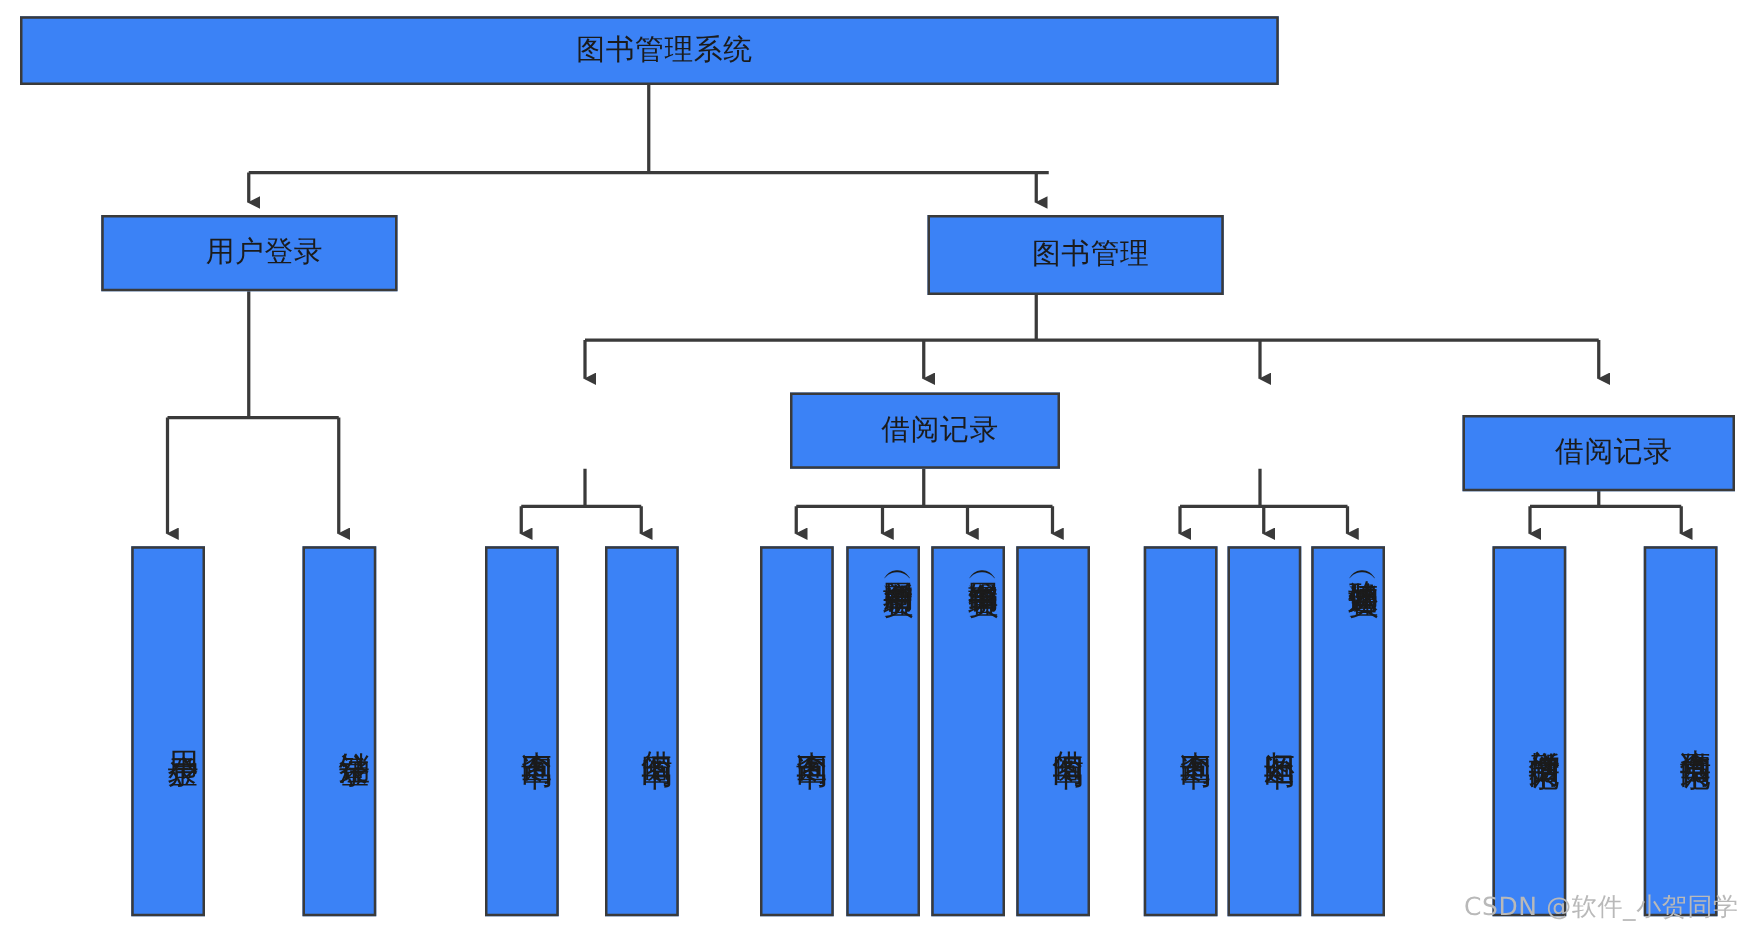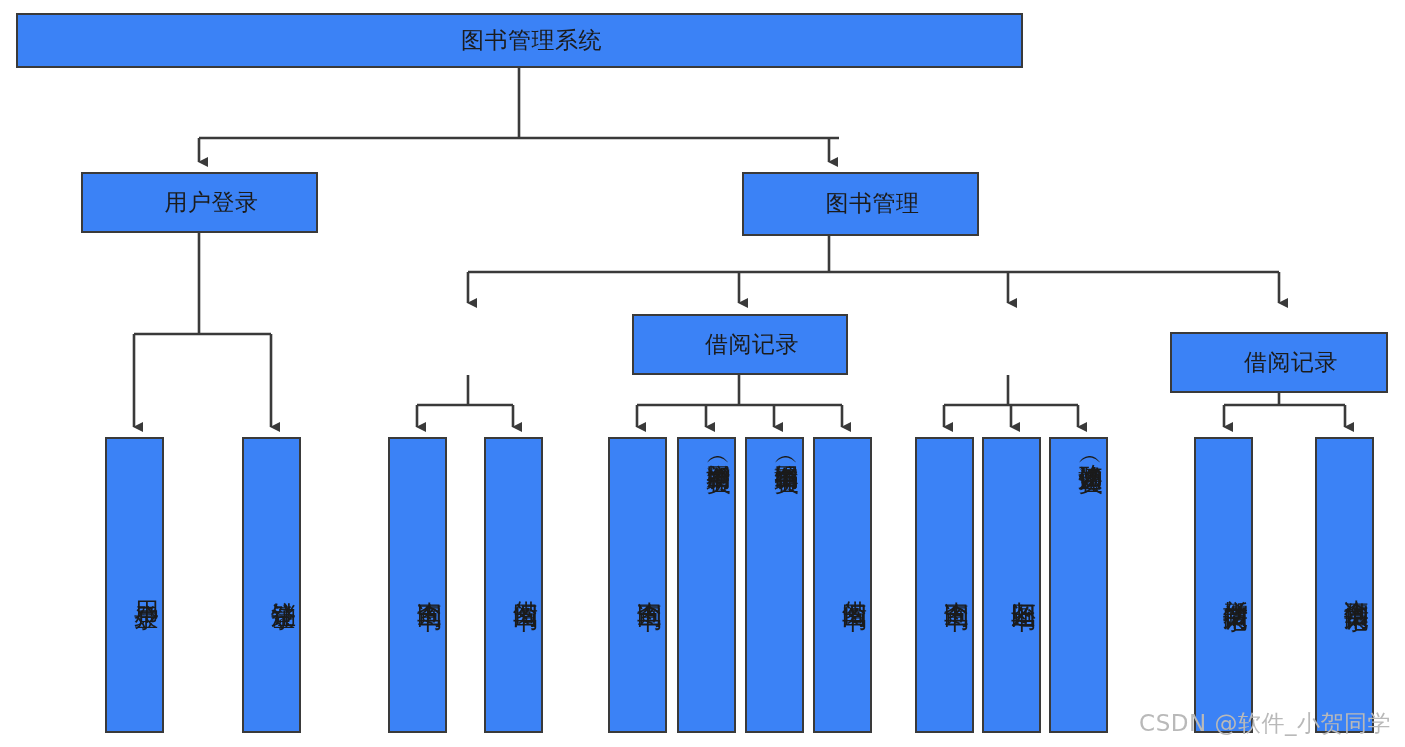--- a/index.html
+++ b/index.html
@@ -69,21 +69,21 @@
     letter-spacing: 1px;
   }
   .node.vert.center {
     align-items: center;
     padding-top: 0;
   }
   .watermark {
     position: absolute;
     right: 14px;
     bottom: 8px;
-    font-size: 23px;
+    font-size: 20px;
     color: #b9b9b9;
     letter-spacing: 0.5px;
     white-space: nowrap;
     font-family: "DejaVu Sans", "Liberation Sans", sans-serif;
   }
 </style>
 </head>
 <body>
 
 <div id="canvas">

